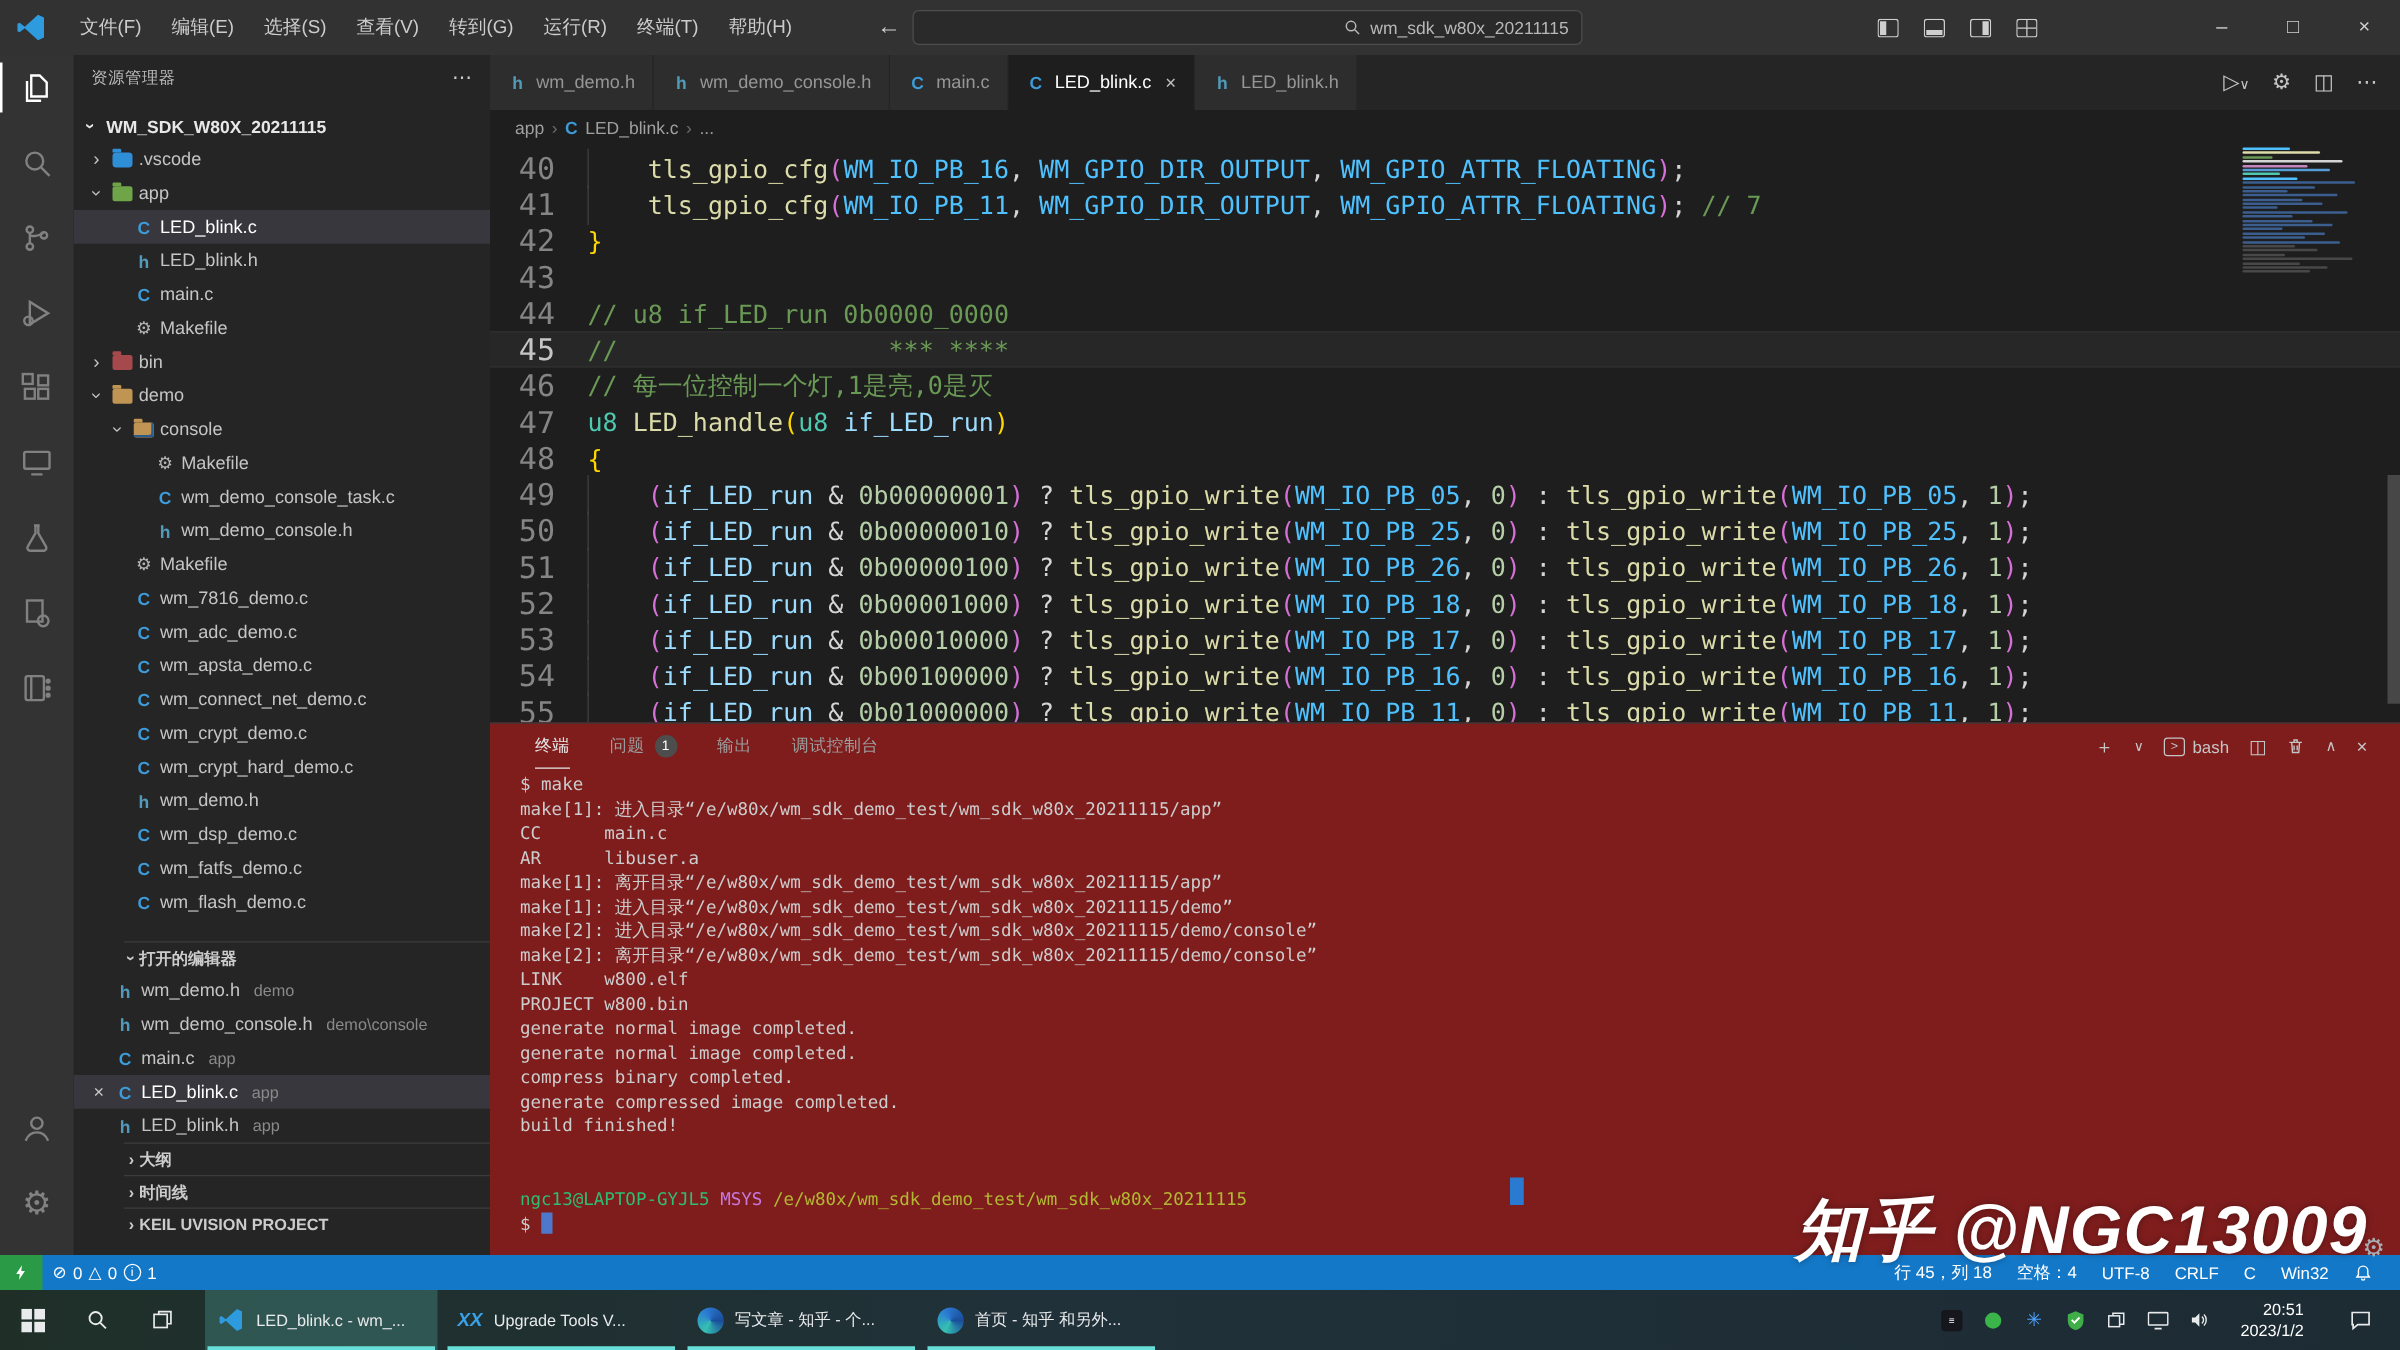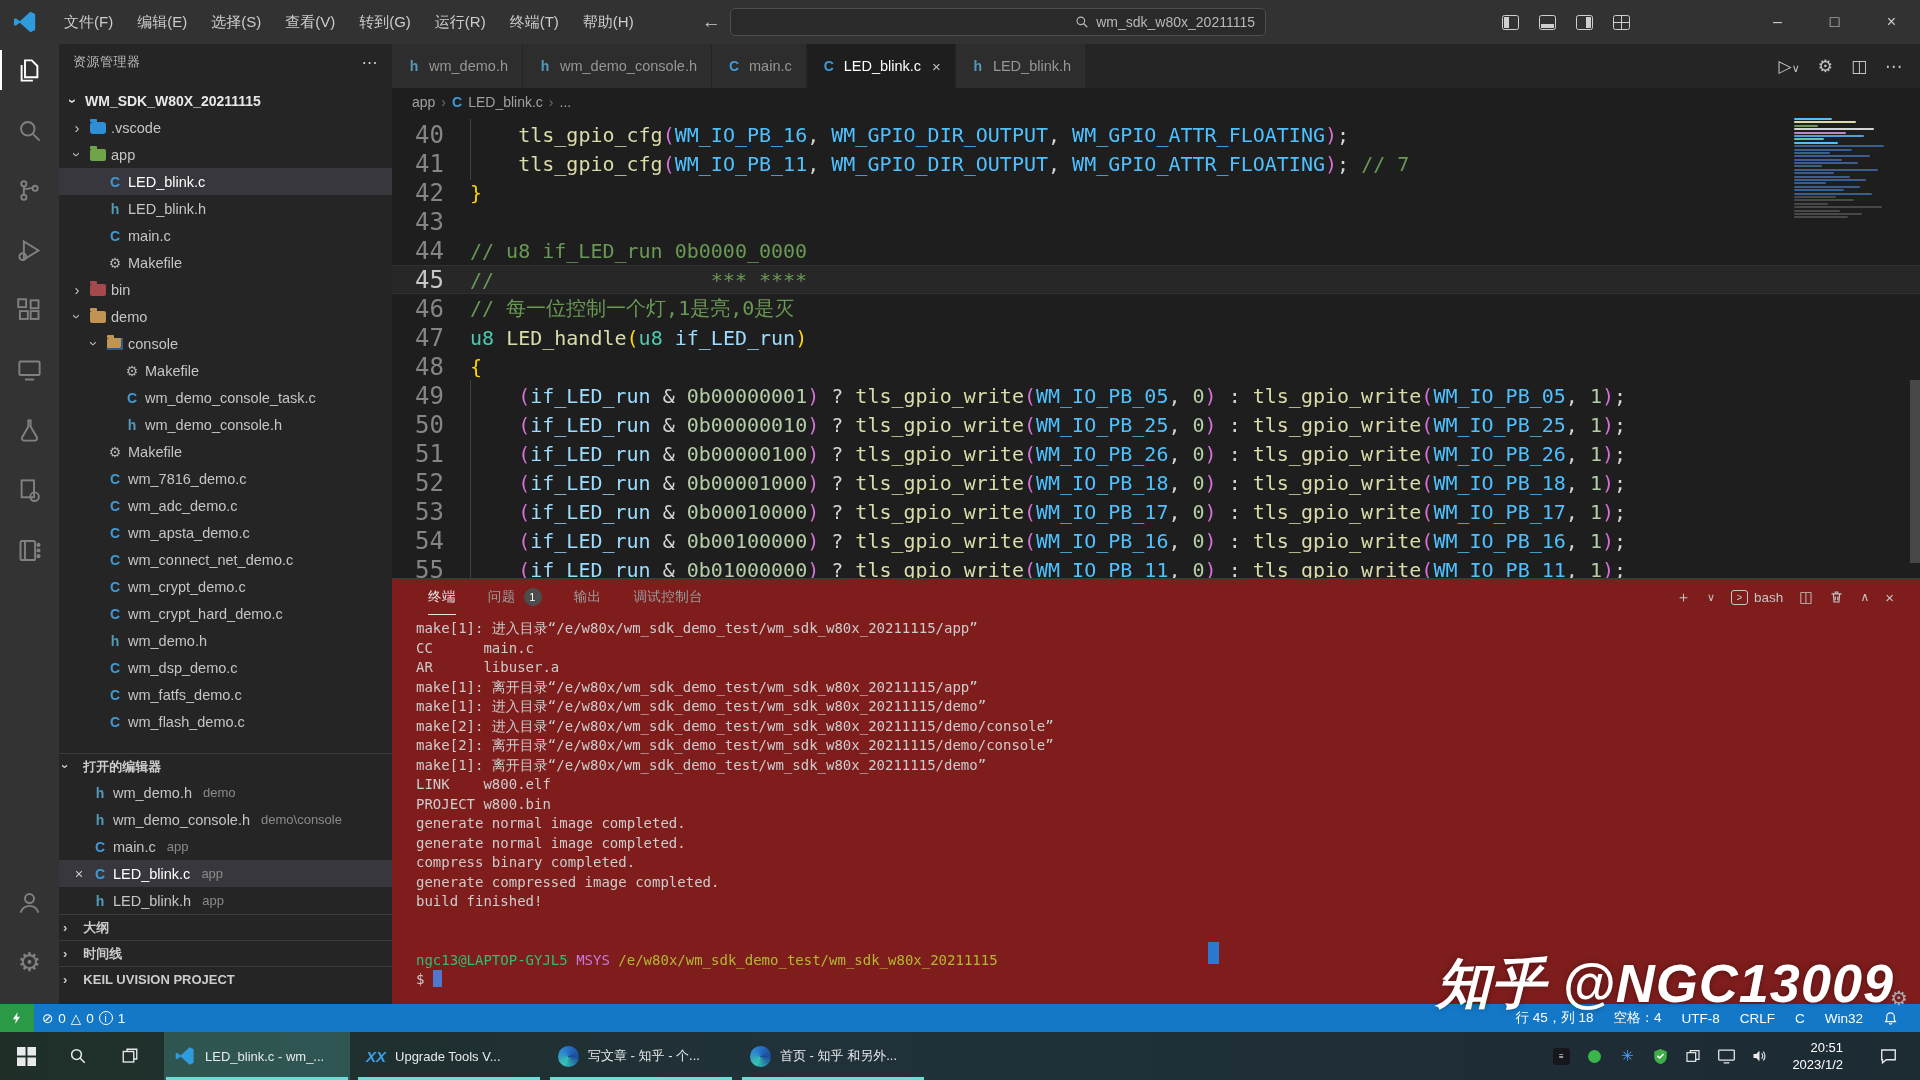--- a/index.html
+++ b/index.html
@@ -39,21 +39,21 @@
   #sidebar-header .more { margin-left:auto; font-size:16px; color:#cccccc; }
   #explorer-root { height:26px; display:flex; align-items:center; font-weight:700; font-size:14px;
     color:#e8e8e8; padding-left:6px; gap:4px; margin-top:8px; }
   .row { height:27px; display:flex; align-items:center; font-size:14.5px; color:#c5c5c5;
     white-space:nowrap; gap:5px; }
   .row.sel { background:#37373d; color:#ffffff; }
   .row .chev { width:16px; text-align:center; color:#c5c5c5; flex:0 0 16px; font-size:15px; }
   .row .badge2 { color:#8a8a8a; font-size:13px; margin-left:6px; }
   .row .closex { width:16px; text-align:center; color:#cccccc; }
   .sec-header { height:26px; display:flex; align-items:center; font-size:13px; font-weight:700;
-    color:#cccccc; border-top:1px solid #3c3c3c; padding-left:4px; gap:16px; }
+    color:#cccccc; border-top:1px solid #3c3c3c; padding-left:4px; gap:4px;margin-left:40px; }
   .lc { color:#3c9bd8; font-weight:700; font-size:14px; width:16px; text-align:center; }
   .lh { color:#519aba; font-weight:700; font-size:14px; width:16px; text-align:center; }
   .fico { width:16px; height:12px; border-radius:2px; position:relative; display:inline-block; flex:0 0 16px; }
   .fico::before { content:""; position:absolute; top:-3px; left:0; width:7px; height:3px;
     background:inherit; border-radius:1px 1px 0 0; }
   .gearico { color:#b5b5b5; font-size:14px; width:16px; text-align:center; }
 
   
   #tabsrow { position:absolute; left:392px; top:44px; right:0; height:44px; background:#252526;
     display:flex; align-items:stretch; }
@@ -607,28 +607,28 @@
       </span>
       <span>◫</span>
       <svg width="15" height="16" viewBox="0 0 24 24">
         <path d="M4 7h16M10 7V4h4v3M7 7l1 13h8l1-13M10 11v6M14 11v6" fill="none" stroke="#c5c5c5" stroke-width="1.8"></path>
       </svg>
       <span style="font-size:12px">∧</span>
       <span>×</span>
     </div>
   </div>
   <div id="terminal" class="mono">
+      <div class="tline"><span>$ make</span></div>
       <div class="tline"><span>make[1]: 进入目录“/e/w80x/wm_sdk_demo_test/wm_sdk_w80x_20211115/app”</span></div>
       <div class="tline"><span>CC      main.c</span></div>
       <div class="tline"><span>AR      libuser.a</span></div>
       <div class="tline"><span>make[1]: 离开目录“/e/w80x/wm_sdk_demo_test/wm_sdk_w80x_20211115/app”</span></div>
       <div class="tline"><span>make[1]: 进入目录“/e/w80x/wm_sdk_demo_test/wm_sdk_w80x_20211115/demo”</span></div>
       <div class="tline"><span>make[2]: 进入目录“/e/w80x/wm_sdk_demo_test/wm_sdk_w80x_20211115/demo/console”</span></div>
       <div class="tline"><span>make[2]: 离开目录“/e/w80x/wm_sdk_demo_test/wm_sdk_w80x_20211115/demo/console”</span></div>
-      <div class="tline"><span>make[1]: 离开目录“/e/w80x/wm_sdk_demo_test/wm_sdk_w80x_20211115/demo”</span></div>
       <div class="tline"><span>LINK    w800.elf</span></div>
       <div class="tline"><span>PROJECT w800.bin</span></div>
       <div class="tline"><span>generate normal image completed.</span></div>
       <div class="tline"><span>generate normal image completed.</span></div>
       <div class="tline"><span>compress binary completed.</span></div>
       <div class="tline"><span>generate compressed image completed.</span></div>
       <div class="tline"><span>build finished!</span></div>
       <div class="tline">&nbsp;</div>
       <div class="tline">&nbsp;</div>
       <div class="tline"><span class="t-user">ngc13@LAPTOP-GYJL5</span><span> </span><span class="t-env">MSYS</span><span> </span><span class="t-path">/e/w80x/wm_sdk_demo_test/wm_sdk_w80x_20211115</span></div>

